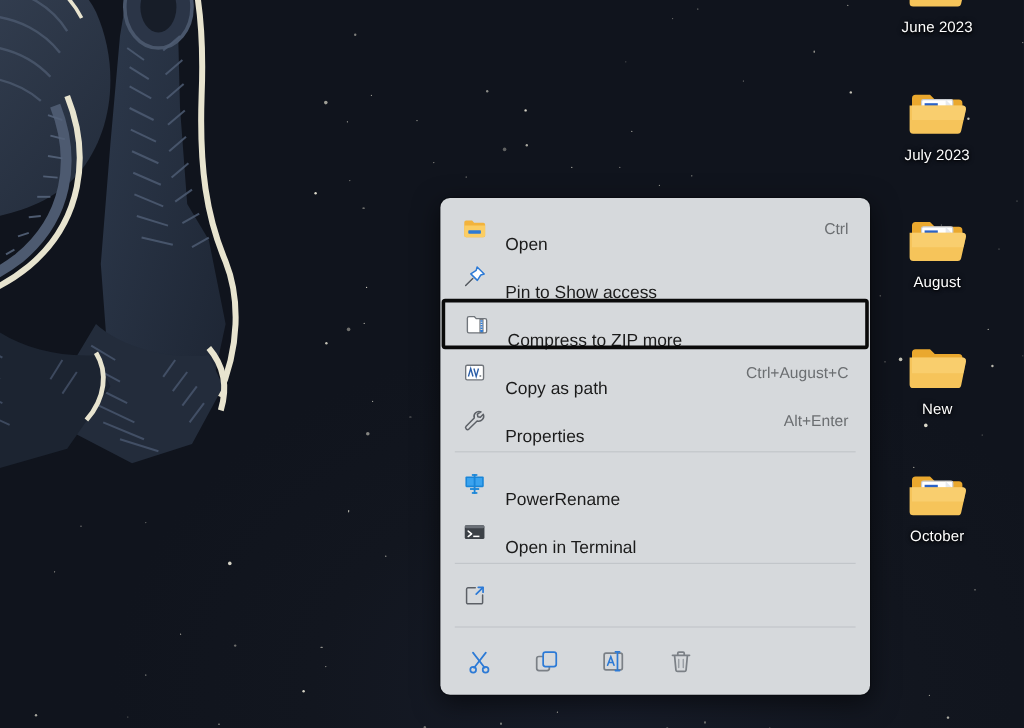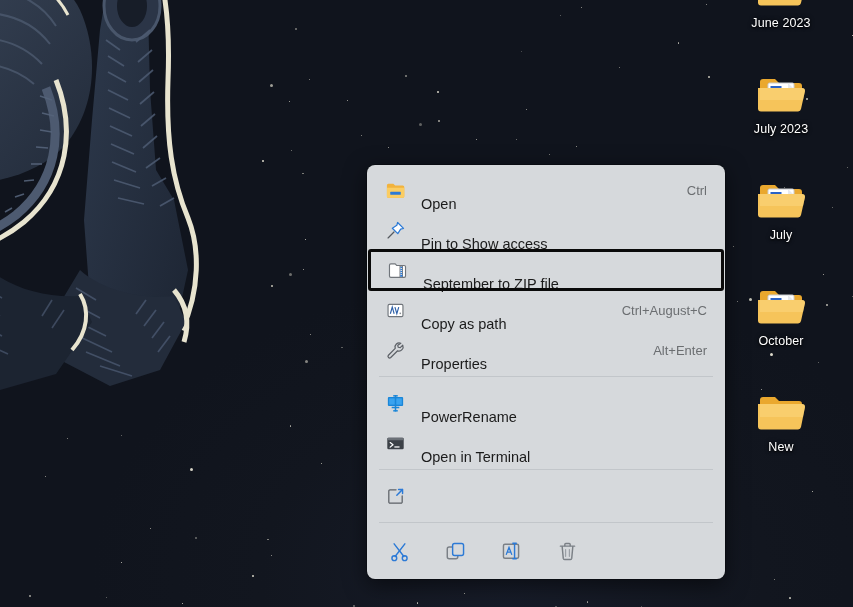--- a/index.html
+++ b/index.html
@@ -296,48 +296,48 @@
       <div class="glyph">
         <svg viewBox="0 0 48 42" width="48" height="42">
           <path d="M3 8 a3 3 0 0 1 3-3 h12 l4 4 h20 a3 3 0 0 1 3 3 v4 H3 Z" fill="#eaa82e"></path>
           <rect x="11" y="9" width="26" height="16" rx="1.5" fill="#ffffff" stroke="#c9ccd0" stroke-width="1"></rect>
           <rect x="13.5" y="12" width="11" height="10" fill="#2a62c7"></rect>
           <path d="M31 9 l6 6 h-6 Z" fill="#e6e9ee"></path>
           <path d="M3 14 h42 a3 3 0 0 1 3 3 l-4 18 a3 3 0 0 1 -3 2.4 H4 a3 3 0 0 1 -3 -3 V14 Z" fill="#f6c45a"></path>
           <path d="M3 14 h42 a3 3 0 0 1 3 3 l-2 9 H3 Z" fill="#fbd77f" opacity=".55"></path>
         </svg>
       </div>
-      <div class="lbl">July</div>
+      <div class="lbl">August</div>
+    </div>
+
+    <div class="desk-icon">
+      <div class="glyph">
+        <svg viewBox="0 0 48 42" width="48" height="42">
+          <path d="M3 8 a3 3 0 0 1 3-3 h12 l4 4 h20 a3 3 0 0 1 3 3 v4 H3 Z" fill="#eaa82e"></path>
+          <path d="M3 12 h42 a3 3 0 0 1 3 3 l-4 20 a3 3 0 0 1 -3 2.4 H4 a3 3 0 0 1 -3 -3 V12 Z" fill="#f6c45a"></path>
+          <path d="M3 12 h42 a3 3 0 0 1 3 3 l-2 10 H3 Z" fill="#fbd77f" opacity=".5"></path>
+        </svg>
+      </div>
+      <div class="lbl">New</div>
     </div>
 
     <div class="desk-icon">
       <div class="glyph">
         <svg viewBox="0 0 48 42" width="48" height="42">
           <path d="M3 8 a3 3 0 0 1 3-3 h12 l4 4 h20 a3 3 0 0 1 3 3 v4 H3 Z" fill="#eaa82e"></path>
           <rect x="11" y="9" width="26" height="16" rx="1.5" fill="#ffffff" stroke="#c9ccd0" stroke-width="1"></rect>
           <rect x="13.5" y="12" width="11" height="10" fill="#2a62c7"></rect>
           <path d="M31 9 l6 6 h-6 Z" fill="#e6e9ee"></path>
           <path d="M3 14 h42 a3 3 0 0 1 3 3 l-4 18 a3 3 0 0 1 -3 2.4 H4 a3 3 0 0 1 -3 -3 V14 Z" fill="#f6c45a"></path>
           <path d="M3 14 h42 a3 3 0 0 1 3 3 l-2 9 H3 Z" fill="#fbd77f" opacity=".55"></path>
         </svg>
       </div>
       <div class="lbl">October</div>
     </div>
 
-    <div class="desk-icon">
-      <div class="glyph">
-        <svg viewBox="0 0 48 42" width="48" height="42">
-          <path d="M3 8 a3 3 0 0 1 3-3 h12 l4 4 h20 a3 3 0 0 1 3 3 v4 H3 Z" fill="#eaa82e"></path>
-          <path d="M3 12 h42 a3 3 0 0 1 3 3 l-4 20 a3 3 0 0 1 -3 2.4 H4 a3 3 0 0 1 -3 -3 V12 Z" fill="#f6c45a"></path>
-          <path d="M3 12 h42 a3 3 0 0 1 3 3 l-2 10 H3 Z" fill="#fbd77f" opacity=".5"></path>
-        </svg>
-      </div>
-      <div class="lbl">New</div>
-    </div>
-
   </div>
 
   <div id="ctx-menu">
 
     <div class="mi">
       <span class="ico">
         <svg viewBox="0 0 22 22" width="21" height="21">
           <path d="M2 5.5 a1.6 1.6 0 0 1 1.6-1.6 h5.2 l1.8 1.9 h8 a1.6 1.6 0 0 1 1.6 1.6 v9.6 a1.6 1.6 0 0 1 -1.6 1.6 H3.6 A1.6 1.6 0 0 1 2 16.9 Z" fill="#f2b33d"></path>
           <path d="M2 8.2 h18.2 v8.7 a1.6 1.6 0 0 1 -1.6 1.6 H3.6 A1.6 1.6 0 0 1 2 16.9 Z" fill="#fbcd63"></path>
           <rect x="5.5" y="12.4" width="11" height="3.1" rx=".6" fill="#2c7ad6"></rect>
@@ -365,21 +365,21 @@
           <rect x="13.6" y="6.4" width="2.6" height="11.6" fill="#ffffff" stroke="#70757b" stroke-width="1"></rect>
           <g fill="#2c7ad6">
             <rect x="14" y="7.2" width="1.9" height="1.3"></rect>
             <rect x="14" y="9.3" width="1.9" height="1.3"></rect>
             <rect x="14" y="11.4" width="1.9" height="1.3"></rect>
             <rect x="14" y="13.5" width="1.9" height="1.3"></rect>
             <rect x="13.9" y="15.5" width="2.2" height="2.1" rx=".4"></rect>
           </g>
         </svg>
       </span>
-      <span class="label">September to ZIP file</span>
+      <span class="label">Compress to ZIP more</span>
       <span class="accel"></span>
     </div>
 
     <div class="mi">
       <span class="ico">
         <svg viewBox="0 0 22 22" width="21" height="21">
           <rect x="3.2" y="4.6" width="15.6" height="12.8" rx="1.4" fill="#ffffff" stroke="#70757b" stroke-width="1.2"></rect>
           <path d="M5.6 14.4 L7.6 7.4 L9.6 14.4" fill="none" stroke="#2c5fa8" stroke-width="1.2"></path>
           <path d="M10.4 7.4 L12.4 14.4 L14.4 7.4" fill="none" stroke="#2c5fa8" stroke-width="1.2"></path>
           <circle cx="16" cy="14" r=".9" fill="#8a8f95"></circle>

